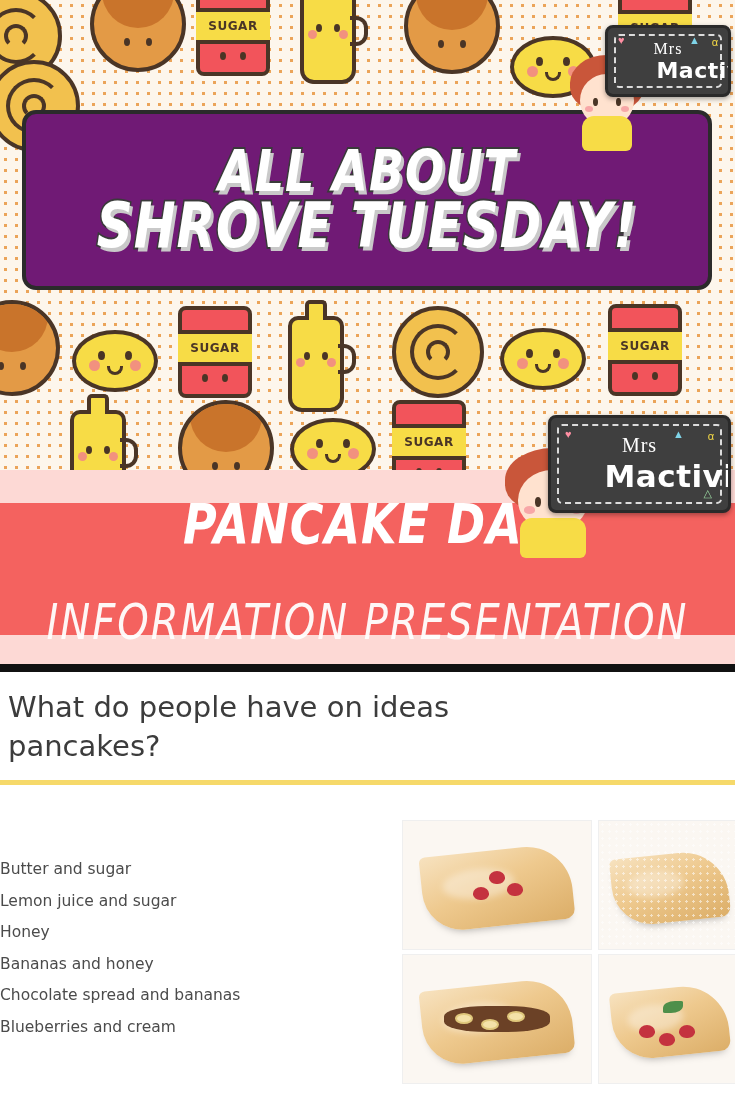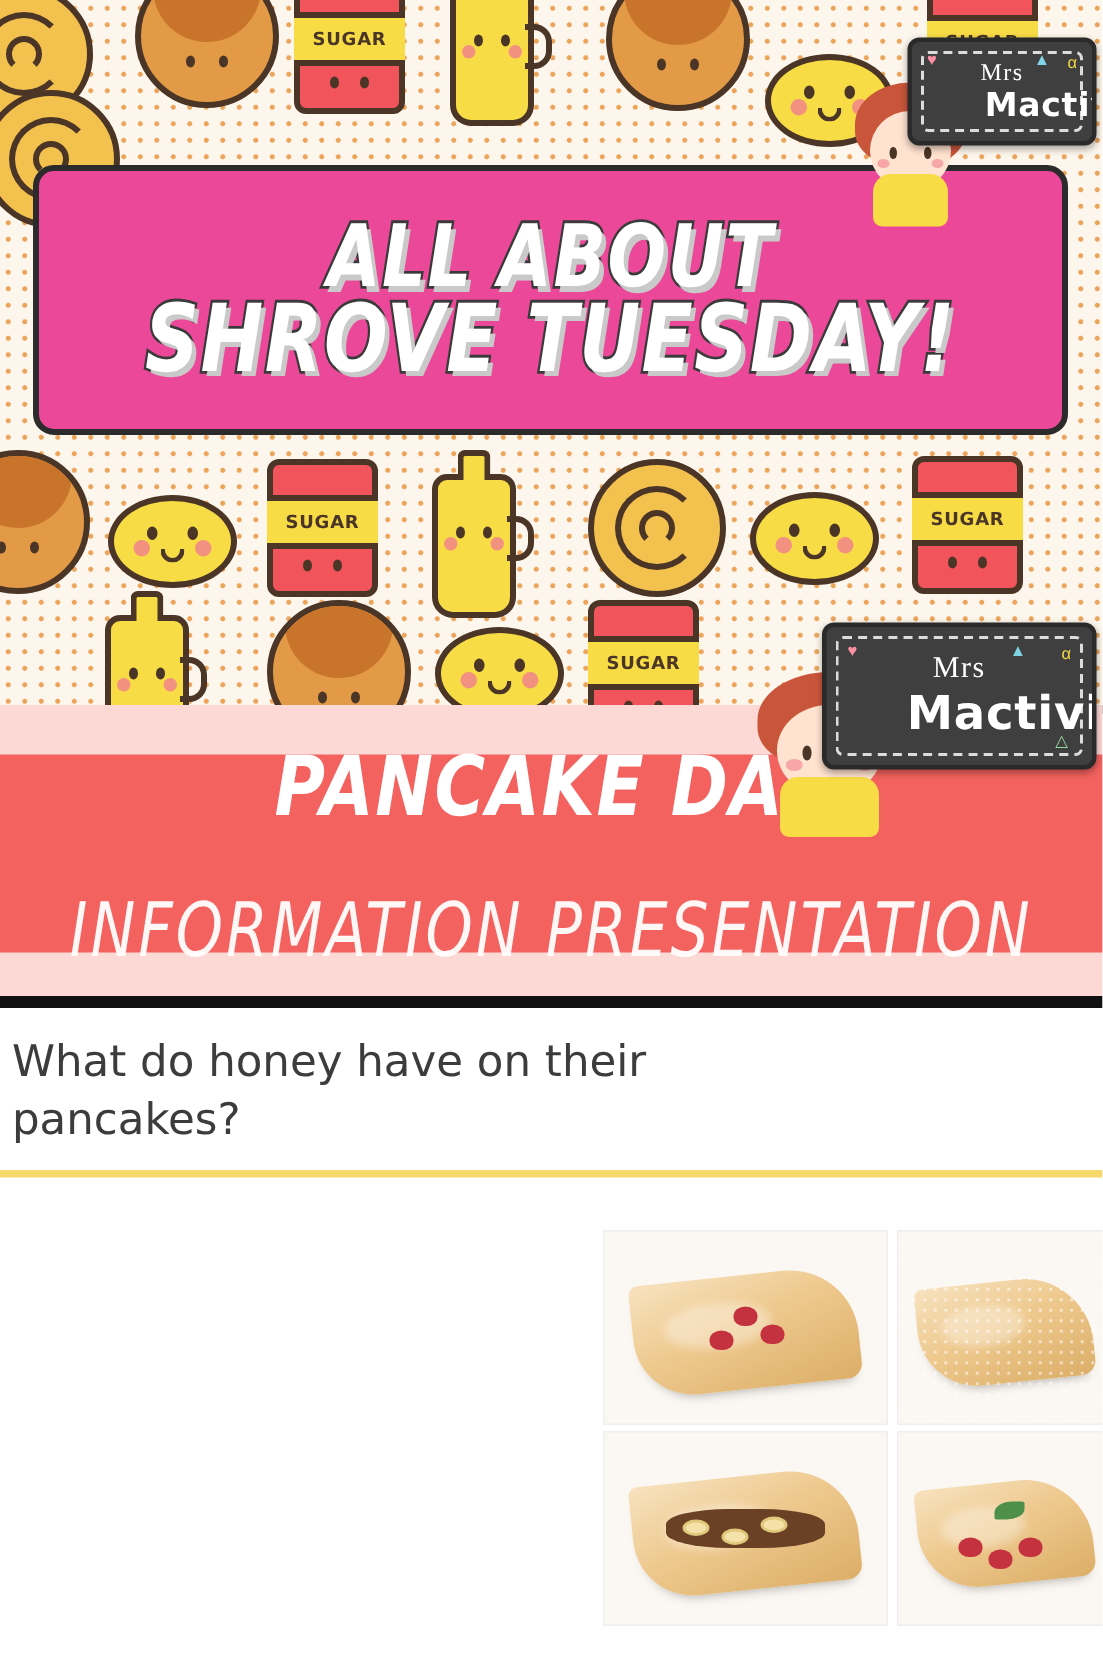--- a/index.html
+++ b/index.html
@@ -112,21 +112,21 @@
     border: 4px solid #4a3526; border-right-color: transparent;
   }
   .swirl:after {
     content: ""; position: absolute; inset: 30px; border-radius: 50%;
     border: 4px solid #4a3526; border-bottom-color: transparent;
   }
 
   
   .title-card {
     position: absolute; left: 22px; top: 110px; width: 690px; height: 180px;
-    background: #ec4899; border: 4px solid #2b2b2b; border-radius: 14px;
+    background: #701a75; border: 4px solid #2b2b2b; border-radius: 14px;
     display: flex; flex-direction: column; align-items: center; justify-content: center;
   }
   .title-line {
     font-family: "DejaVu Sans", sans-serif;
     font-weight: bold;
     font-style: italic;
     font-size: 46px;
     letter-spacing: 1px;
     color: #ffffff;
     -webkit-text-stroke: 3px #3a3a3a;
@@ -488,24 +488,32 @@
     <div class="deco" style="left:14px; top:10px;">♥</div>
     <div class="deco" style="right:44px; top:10px; color:#7fd4e8;">▲</div>
     <div class="deco" style="right:14px; top:12px; color:#f7dc46;">α</div>
     <div class="deco" style="right:16px; bottom:10px; color:#9ad7a0;">△</div>
     <div class="mrs">Mrs</div>
     <div class="mac">Mactivity</div>
   </div>
 
   <div class="slide-bot">
 
-    <div class="q-title">What do honey have on their pancakes?</div>
+    <div class="q-title">What do people have on ideas pancakes?</div>
     <div class="yellow-rule"></div>
 
 
+    <ul class="toppings">
+      <li>Butter and sugar</li>
+      <li>Lemon juice and sugar</li>
+      <li>Honey</li>
+      <li>Bananas and honey</li>
+      <li>Chocolate spread and bananas</li>
+      <li>Blueberries and cream</li>
+    </ul>
 
     <div class="photos">
       <div class="photo p1">
         <div class="crepe"></div>
         <span class="berry" style="left:86px; top:50px;"></span>
         <span class="berry" style="left:104px; top:62px;"></span>
         <span class="berry" style="left:70px; top:66px;"></span>
       </div>
       <div class="photo p2">
         <div class="crepe" style="width:116px; height:68px;"></div>

